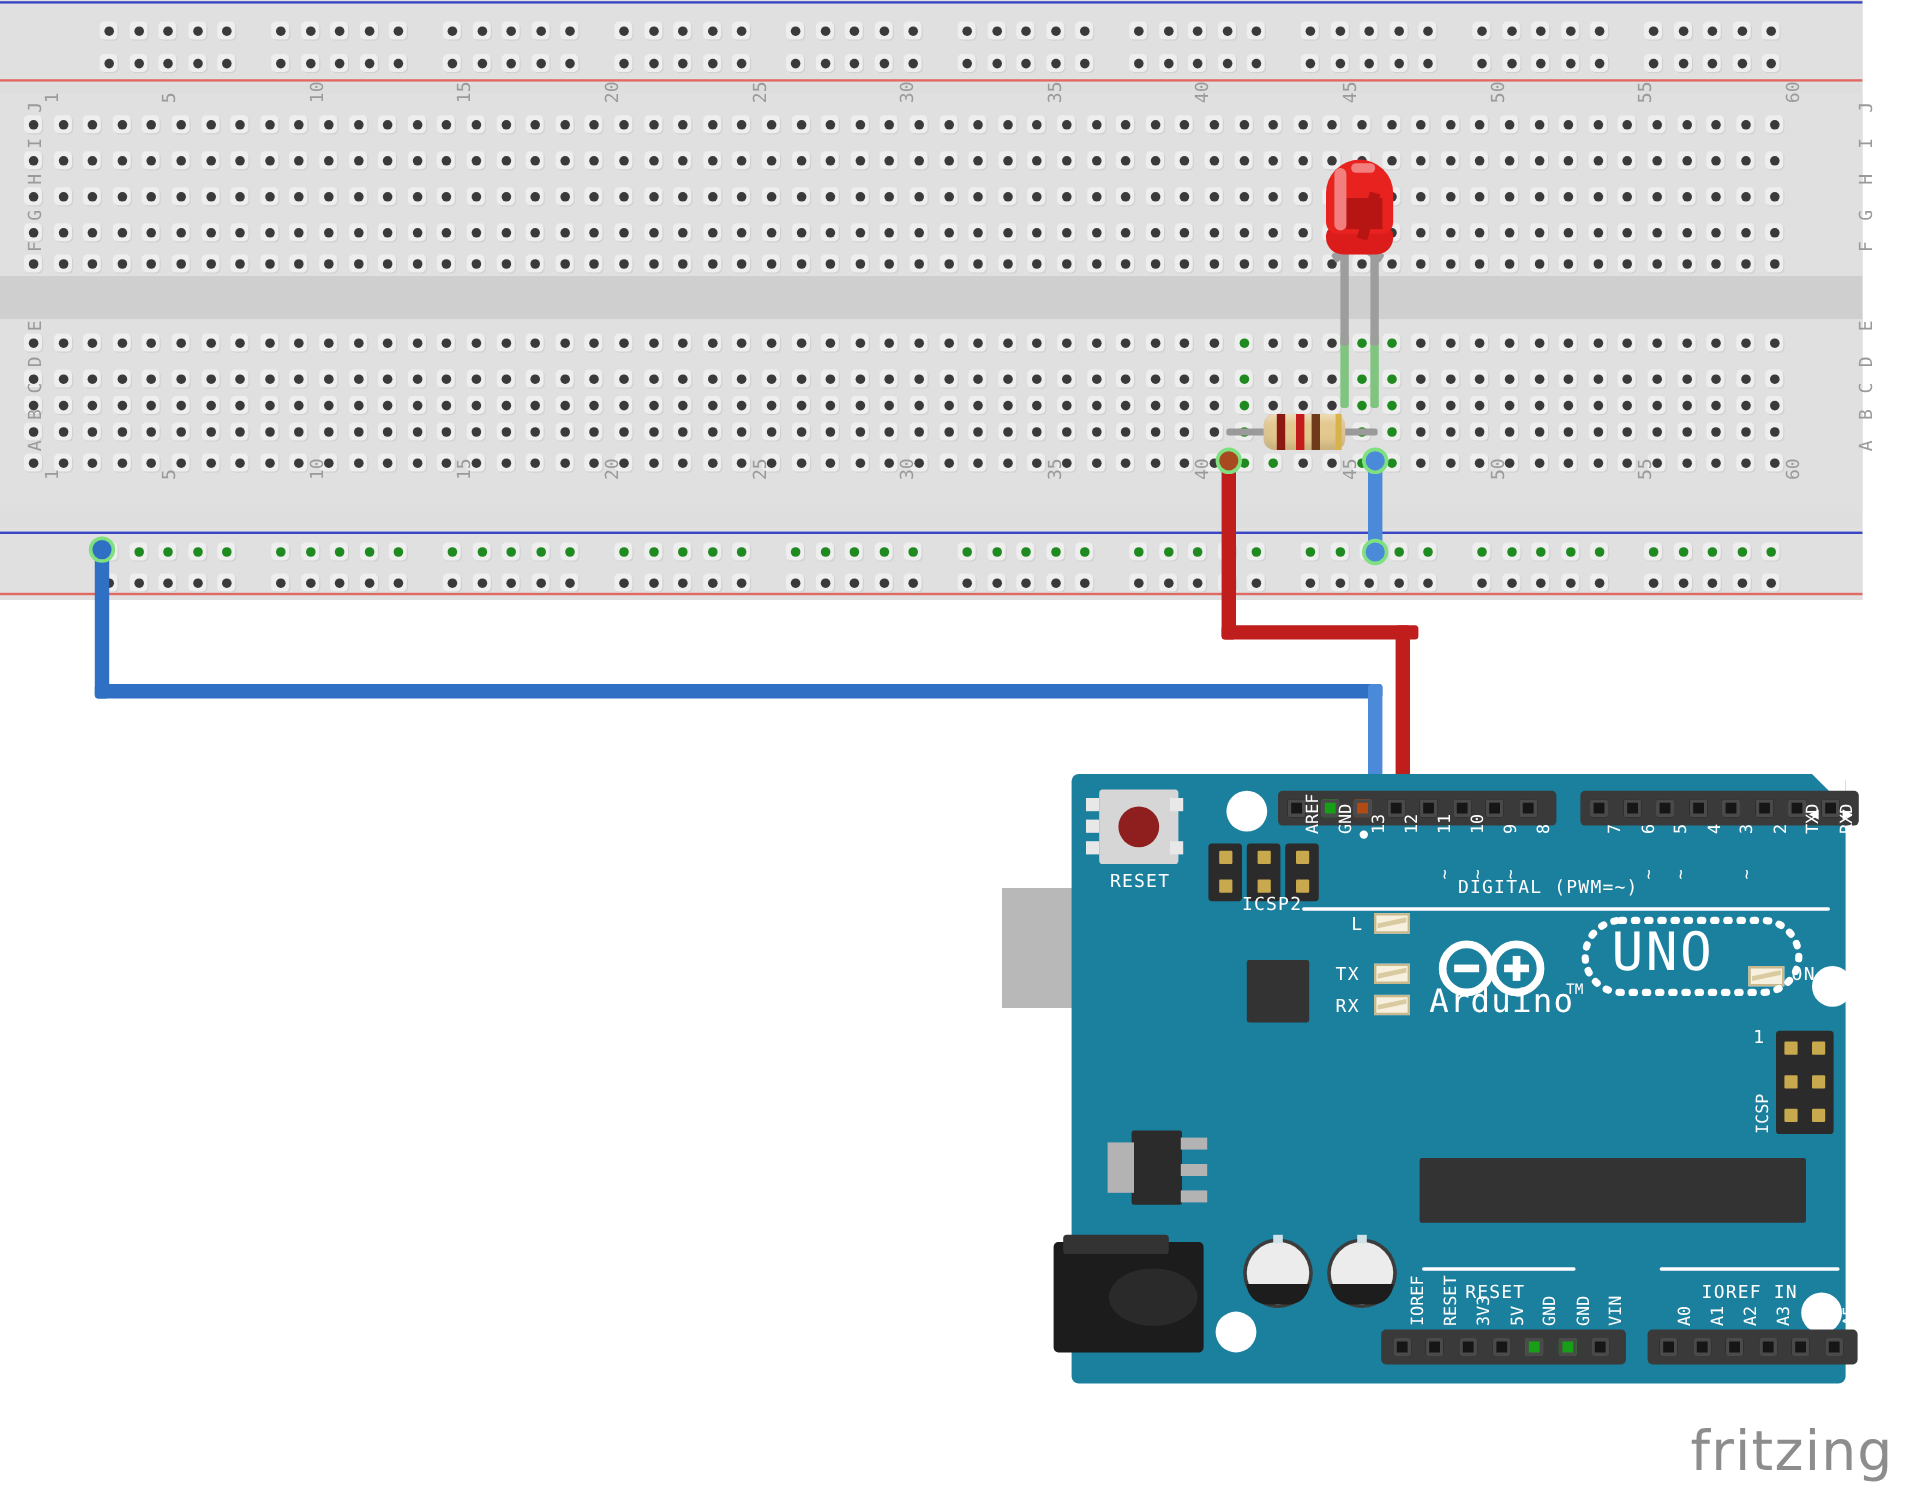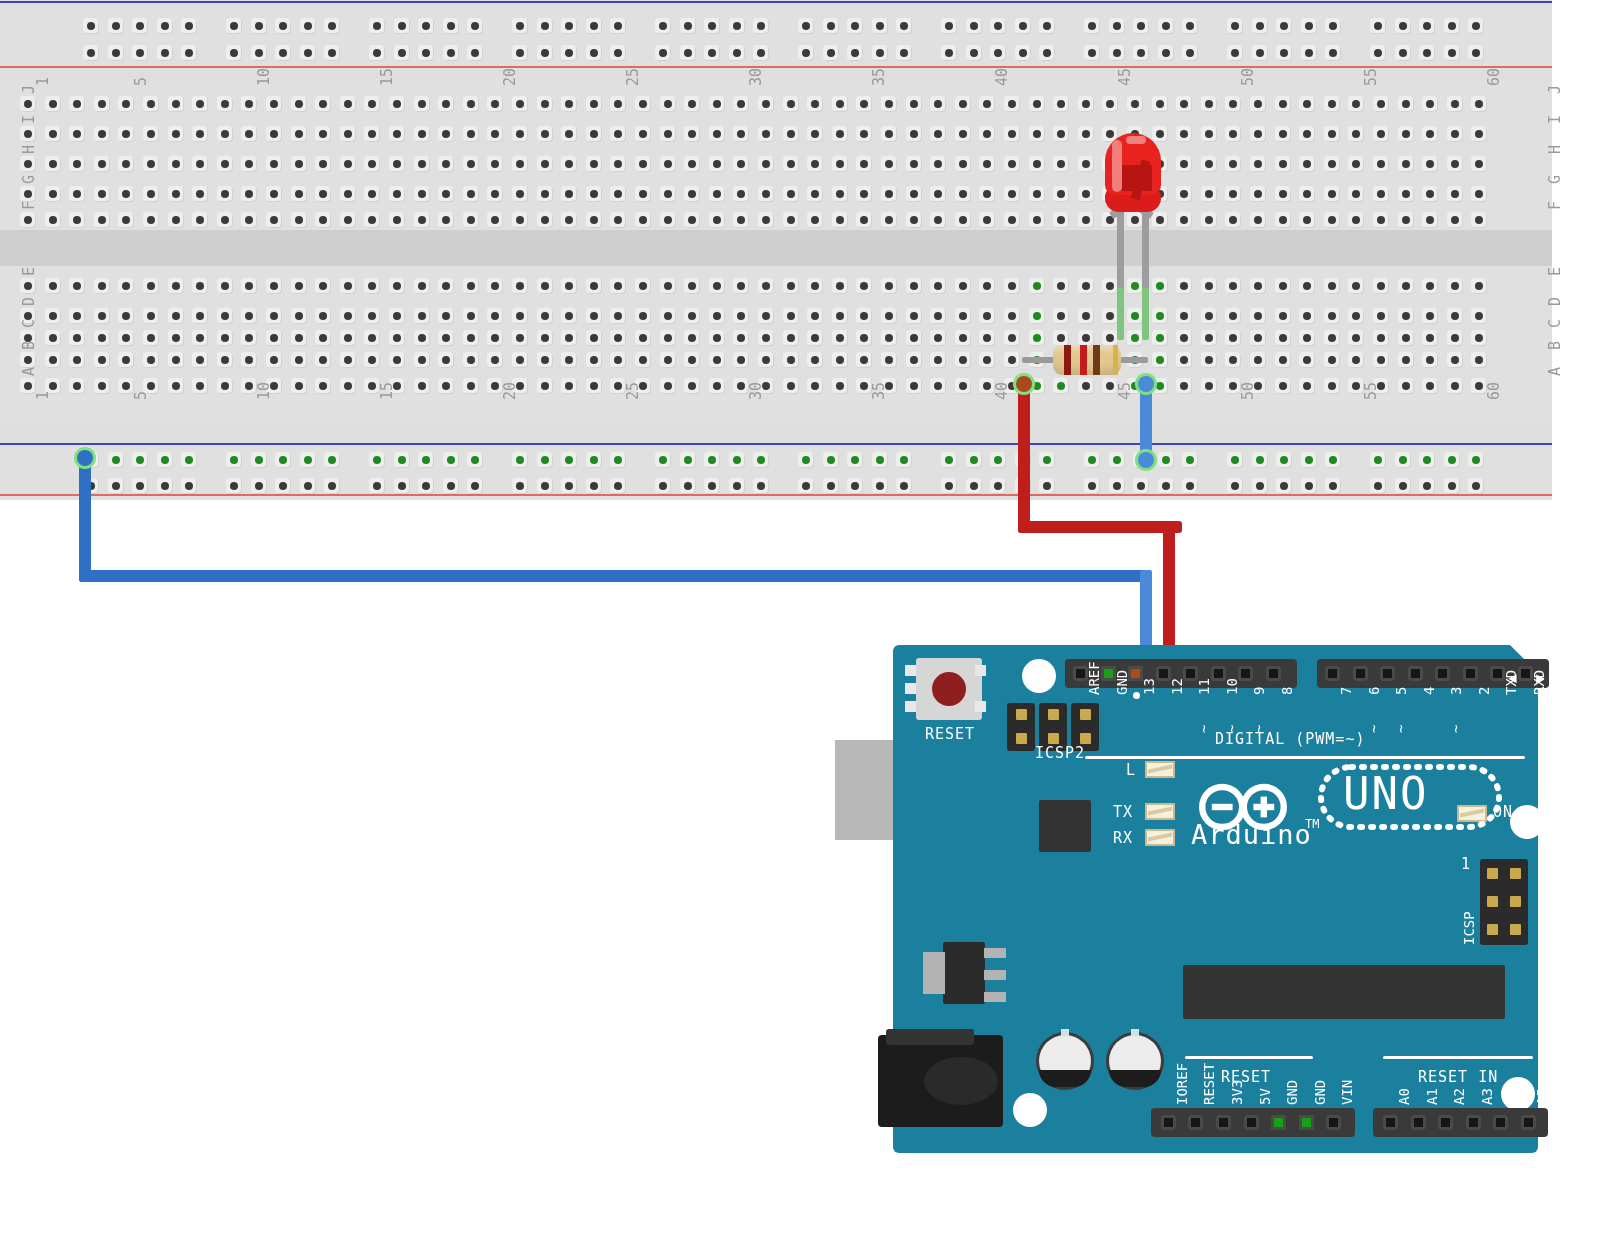--- a/index.html
+++ b/index.html
@@ -2802,21 +2802,22 @@
         <div class="plabel" style="left: 530.5px; top: 460px;">A1</div>
         <div class="plabel" style="left: 558px; top: 460px;">A2</div>
         <div class="plabel" style="left: 585.5px; top: 460px;">A3</div>
         <div class="plabel" style="left: 613px; top: 460px;">A4</div>
         <div class="plabel" style="left: 640.5px; top: 460px;">A5</div>
       </div>
 
     <div class="wline" style="left:292px;top:411px;width:128px;"></div>
     <div class="blabel" style="left:328px;top:423px;font-size:15px;">RESET</div>
     <div class="wline" style="left:490px;top:411px;width:150px;"></div>
-    <div class="blabel" style="left:525px;top:423px;font-size:15px;">RESET IN</div>
+    <div class="blabel" style="left:525px;top:423px;font-size:15px;">IOREF IN</div>
   </div>
 
   <div class="jack">
     <div class="jack-hi" style="left:8px;top:-6px;width:88px;height:16px;"></div>
     <div class="jack-in" style="left:46px;top:22px;width:74px;height:48px;"></div>
   </div>
 
+  <div class="fritz">fritzing</div>
 </div>
 
 </body></html>

